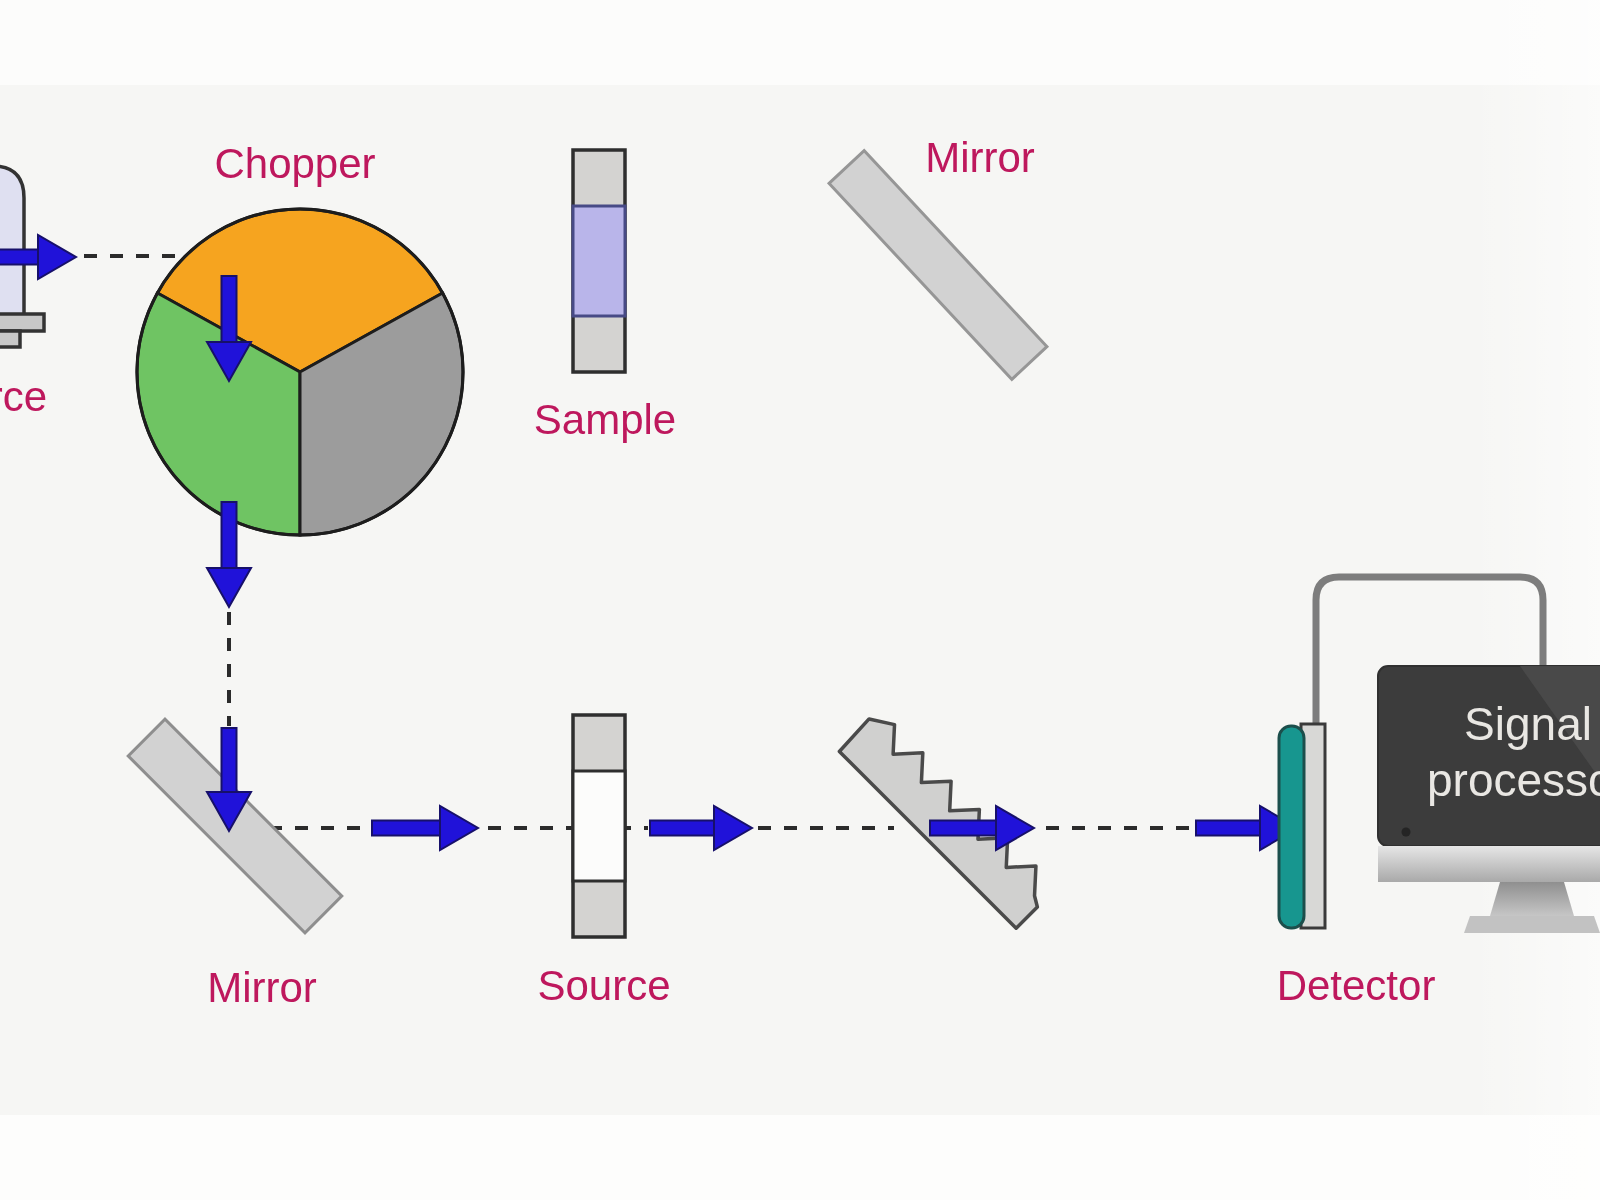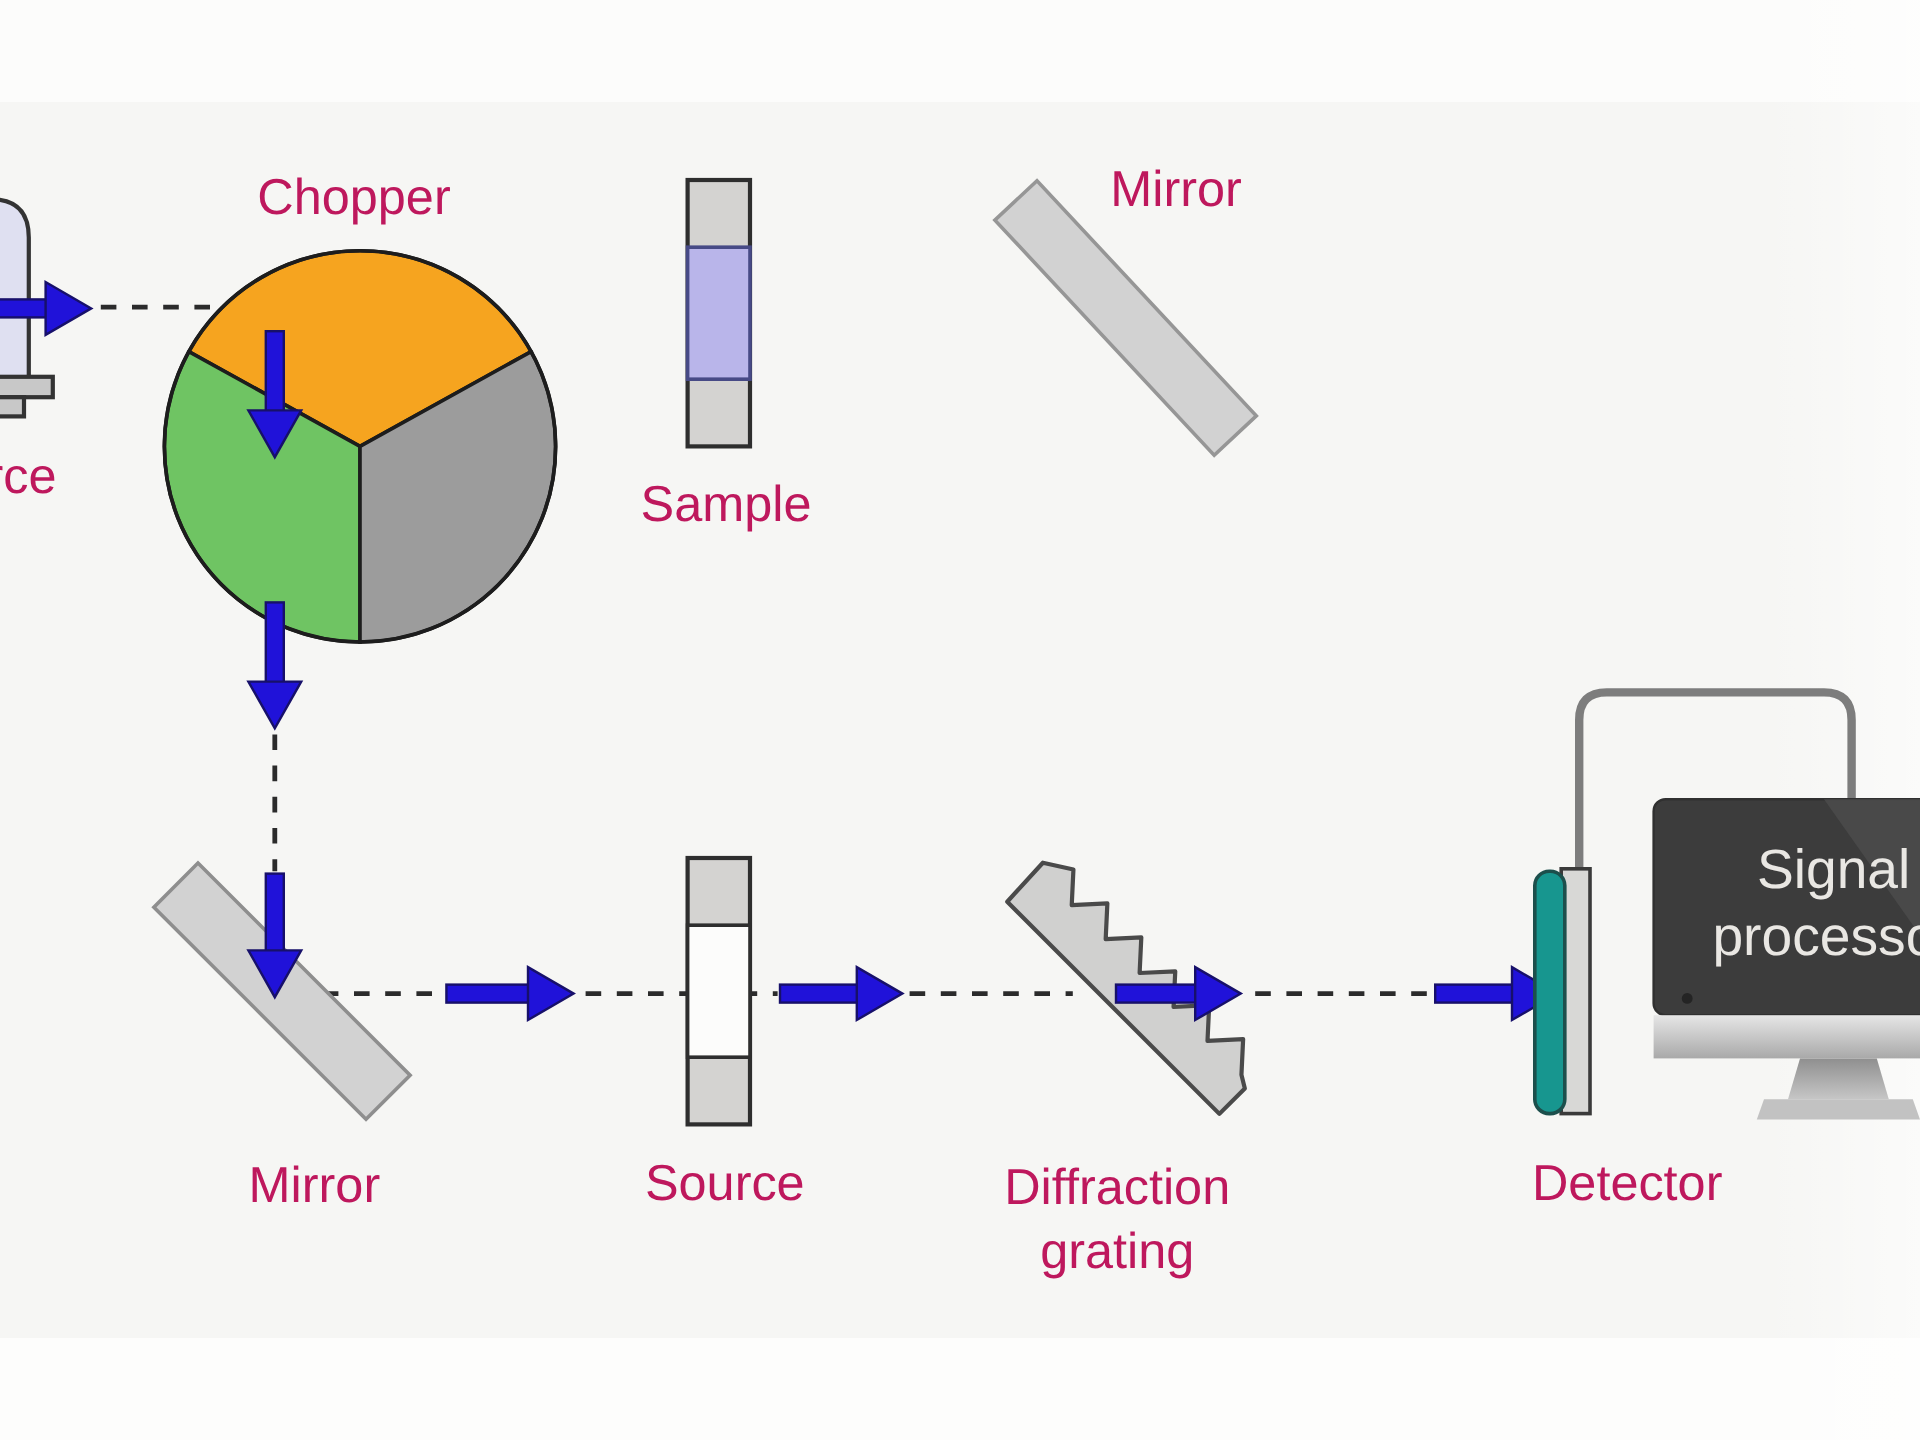--- a/index.html
+++ b/index.html
@@ -132,22 +132,18 @@
       <polygon points="1470,916 1594,916 1600,933 1464,933" fill="#c2c2c2"></polygon>
     </g>
   </svg>
 
   <div class="lbl" style="left:-86px;top:373px;">Source</div>
   <div class="lbl c" style="left:295px;top:140px;">Chopper</div>
   <div class="lbl c" style="left:605px;top:396px;">Sample</div>
   <div class="lbl c" style="left:980px;top:134px;">Mirror</div>
   <div class="lbl c" style="left:262px;top:964px;">Mirror</div>
   <div class="lbl c" style="left:604px;top:962px;">Source</div>
-  <div class="lbl c two" style="left:931px;top:962px;">
-    <div>Diffraction</div>
-    <div>grating</div>
-  </div>
   <div class="lbl c" style="left:1313px;top:962px;margin-left:43px;">Detector</div>
   <div id="signal-label">
     <div>Signal</div>
     <div>processor</div>
   </div>
 </div>
 
 </body></html>

